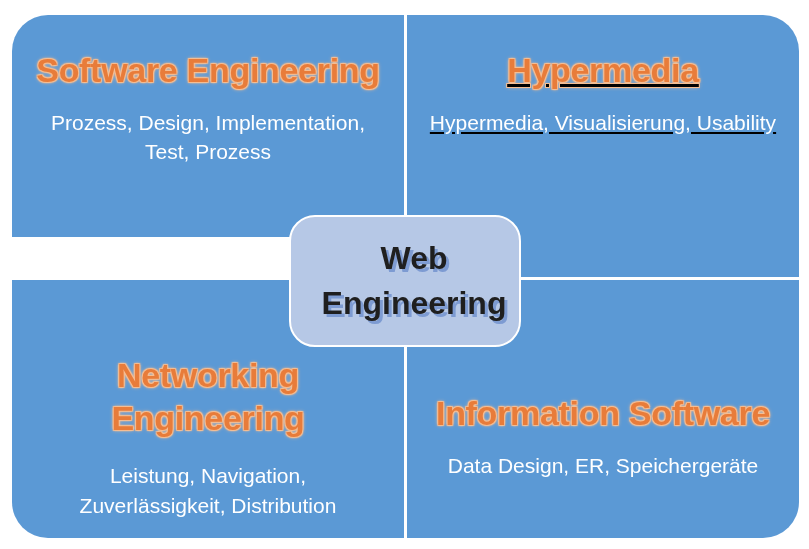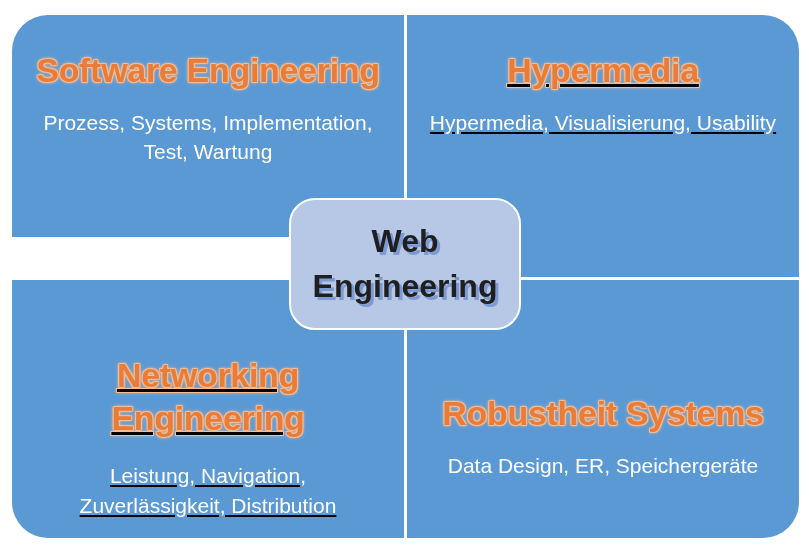--- a/index.html
+++ b/index.html
@@ -19,21 +19,21 @@
     position: absolute;
     background: var(--quadrant-fill, #5B99D5);
     display: flex;
     flex-direction: column;
     align-items: center;
     box-sizing: border-box;
     text-align: center;
   }
   .q-tl { left: 12px;  top: 15px;  width: 392px; height: 222px; border-radius: 36px 0 0 0; padding-top: 34px; }
   .q-tr { left: 407px; top: 15px;  width: 392px; height: 262px; border-radius: 0 36px 0 0; padding-top: 34px; text-decoration: underline; }
-  .q-bl { left: 12px;  top: 280px; width: 392px; height: 258px; border-radius: 0 0 0 36px; padding-top: 74px; text-decoration: underline; }
+  .q-bl { left: 12px;  top: 280px; width: 392px; height: 258px; border-radius: 0 0 0 36px; padding-top: 74px; }
   .q-br { left: 407px; top: 280px; width: 392px; height: 258px; border-radius: 0 0 36px 0; padding-top: 112px; }
 
   .q-title {
     font-size: 34px;
     font-weight: bold;
     line-height: 1.25;
     letter-spacing: -0.3px;
     color: var(--heading-color, #E87C3A);
     text-shadow:
       -1px -1px 1px var(--heading-glow, #F6BE93),
@@ -50,63 +50,63 @@
     font-size: 21px;
     line-height: 1.42;
     color: var(--subtitle-color, #FFFFFF);
     max-width: 356px;
   }
   .q-bl .q-sub { max-width: 340px; }
 
   .center-box {
     position: absolute;
     left: 289px;
-    top: 198px;
+    top: 215px;
     width: 232px;
     height: 132px;
     box-sizing: border-box;
     background: var(--center-fill, #B6C8E6);
     border: 2px solid var(--center-border, #FFFFFF);
     border-radius: 26px;
     display: flex;
     align-items: center;
-    justify-content: center;
+    justify-content: flex-end;
     text-align: center;
   }
   .center-title {
     font-size: 32px;
     font-weight: bold;
     line-height: 1.4;
     color: var(--center-text, #1F1F1F);
     text-shadow: 3px 3px 0 var(--center-shadow, #7D9BD2);
     max-width: 210px;
   }
 </style>
 </head>
 <body>
 
 <div class="canvas">
 
   <div class="quadrant q-tl">
     <div class="q-title">Software Engineering</div>
-    <div class="q-sub">Prozess, Systems, Implementation, Test, Wartung</div>
+    <div class="q-sub">Prozess, Design, Implementation, Test, Prozess</div>
   </div>
 
   <div class="quadrant q-tr">
     <div class="q-title">Hypermedia</div>
     <div class="q-sub">Hypermedia, Visualisierung, Usability</div>
   </div>
 
   <div class="quadrant q-bl">
     <div class="q-title">Networking Engineering</div>
     <div class="q-sub">Leistung, Navigation, Zuverlässigkeit, Distribution</div>
   </div>
 
   <div class="quadrant q-br">
-    <div class="q-title">Robustheit Systems</div>
+    <div class="q-title">Information Software</div>
     <div class="q-sub">Data Design, ER, Speichergeräte</div>
   </div>
 
   <div class="center-box">
     <div class="center-title">Web Engineering</div>
   </div>
 
 </div>
 
 </body></html>

